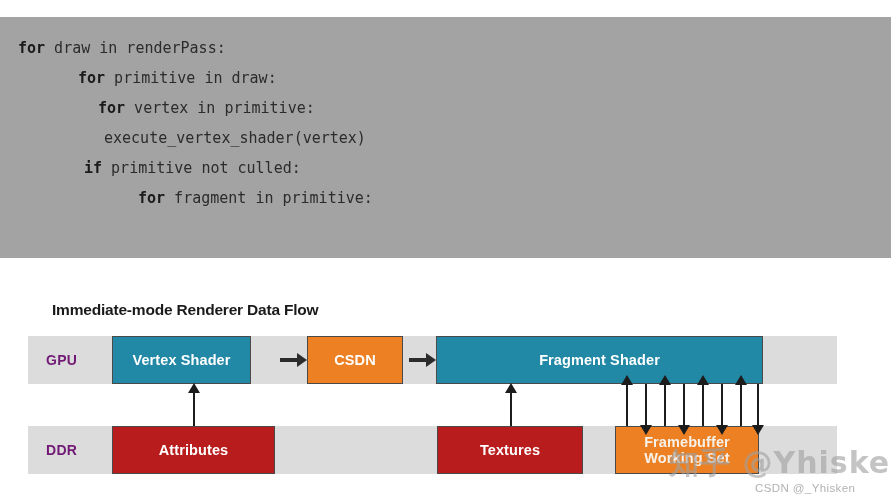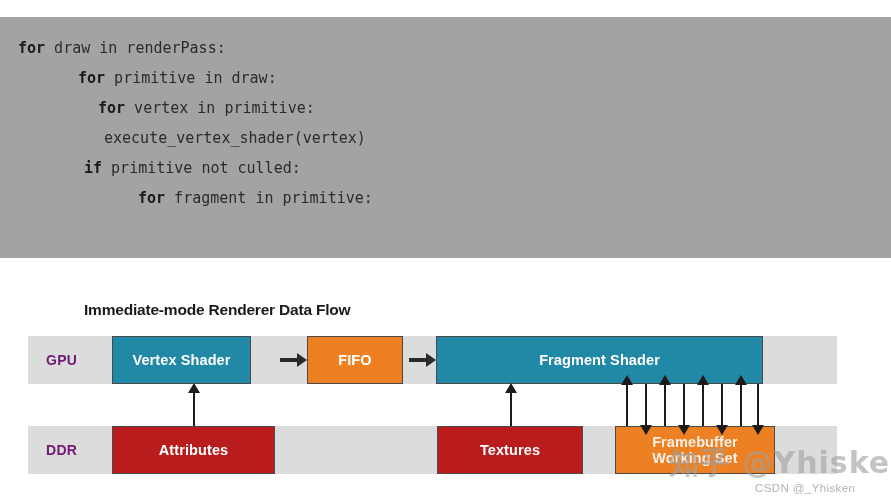--- a/index.html
+++ b/index.html
@@ -50,21 +50,20 @@
   }
   #diagram-title {
     position: absolute;
     left: 52px;
     top: 43px;
     font-size: 15.5px;
     font-weight: bold;
     color: #1a1a1a;
     letter-spacing: -0.2px;
     white-space: nowrap;
-    margin-left: 32px;
   }
 
   .band {
     position: absolute;
     left: 28px;
     width: 809px;
     height: 48px;
     background: #dcdcdc;
   }
   #band-gpu { top: 78px; }
@@ -98,21 +97,21 @@
   .node.teal   { background: #2189a6; }
   .node.orange { background: #ed8022; }
   .node.green  { background: #b91c1c; }
 
   #node-vertex-shader   { left: 112px; top: 78px; width: 139px; }
   #node-fifo            { left: 307px; top: 78px; width:  96px; }
   #node-fragment-shader { left: 436px; top: 78px; width: 327px; }
   #node-attributes      { left: 112px; top: 168px; width: 163px; }
   #node-textures        { left: 437px; top: 168px; width: 146px; }
   #node-framebuffer     {
-    left: 615px; top: 168px; width: 160px;
+    left: 615px; top: 168px; width: 144px;
     flex-direction: column;
     justify-content: center;
     color: #f7f1ea;
   }
   #node-framebuffer .fb-line { display: block; }
 
   
   .h-arrow {
     position: absolute;
     top: 100px;
@@ -202,21 +201,21 @@
   <div class="band" id="band-ddr"></div>
 
   <div class="band-label" id="label-gpu">GPU</div>
   <div class="band-label" id="label-ddr">DDR</div>
 
   <div class="node teal" id="node-vertex-shader">
     <span>Vertex Shader</span>
   </div>
 
   <div class="node orange" id="node-fifo">
-    <span>FIFO</span>
+    <span>CSDN</span>
   </div>
 
   <div class="node teal" id="node-fragment-shader">
     <span>Fragment Shader</span>
   </div>
 
   <div class="node green" id="node-attributes">
     <span>Attributes</span>
   </div>
 

